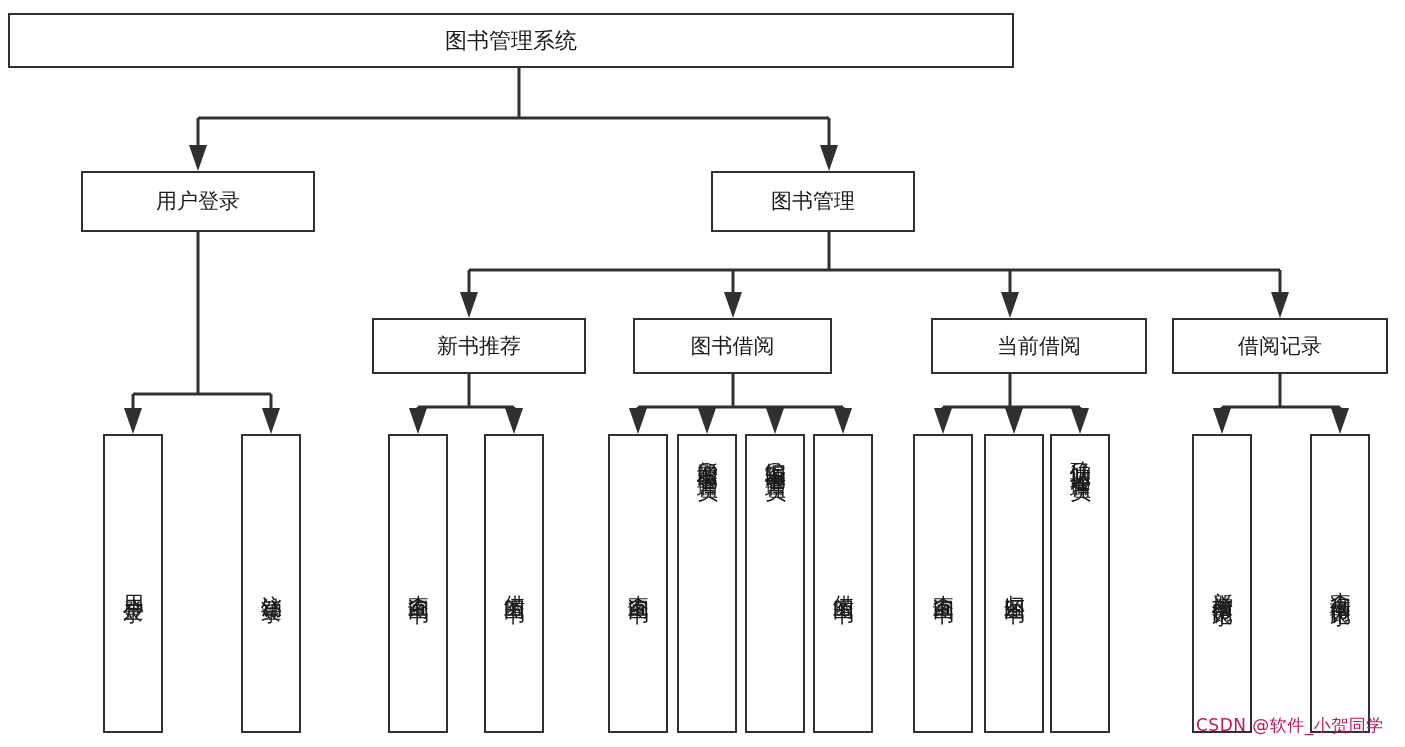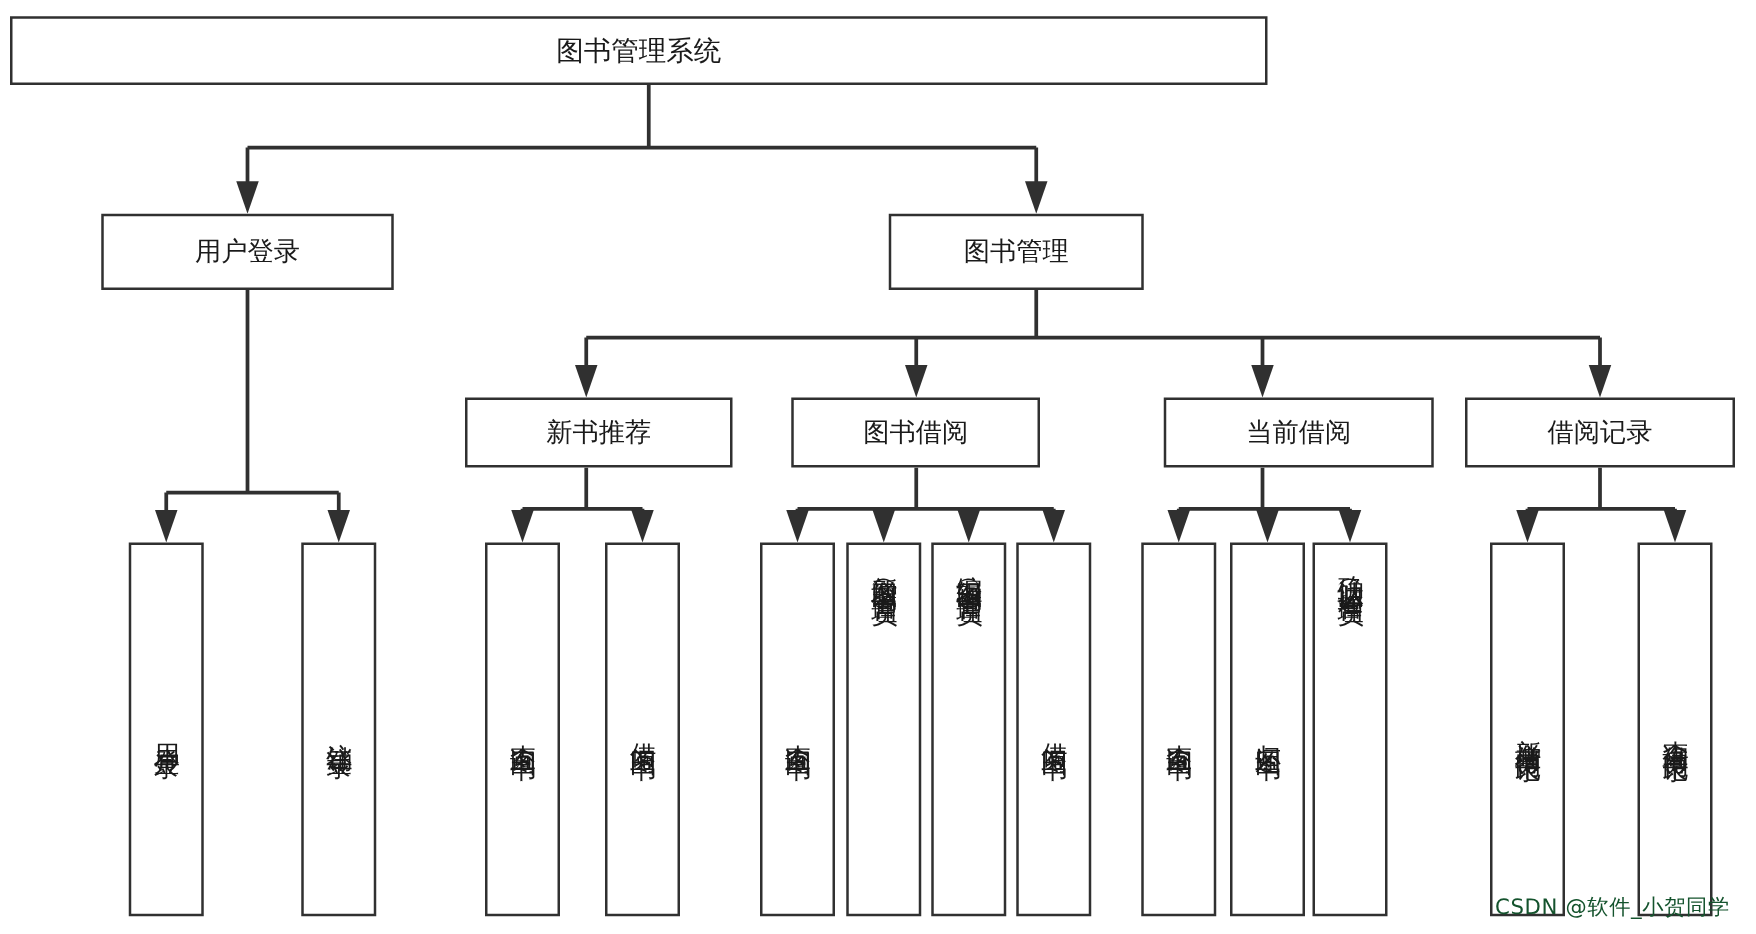--- a/index.html
+++ b/index.html
@@ -62,21 +62,21 @@
   }
   .node.vert.centered {
     align-items: center;
     padding-top: 0;
   }
   .watermark {
     position: absolute;
     left: 1196px;
     top: 714px;
     font-size: 17px;
-    color: #14532d;
+    color: #be185d;
     white-space: nowrap;
     letter-spacing: 0.5px;
   }
 </style>
 </head>
 <body>
 
 <div id="diagram-root">
 
   <svg class="wires" viewBox="0 0 1405 747" xmlns="http://www.w3.org/2000/svg">

